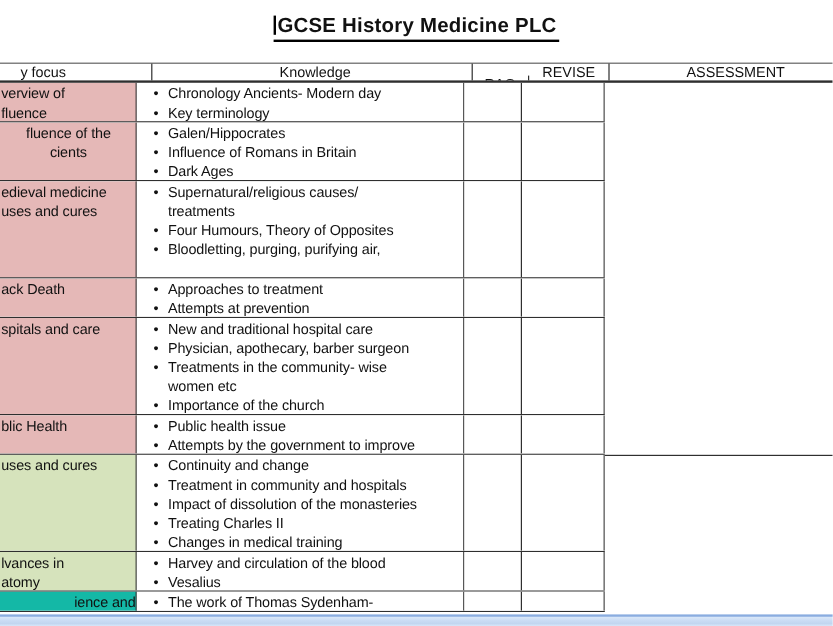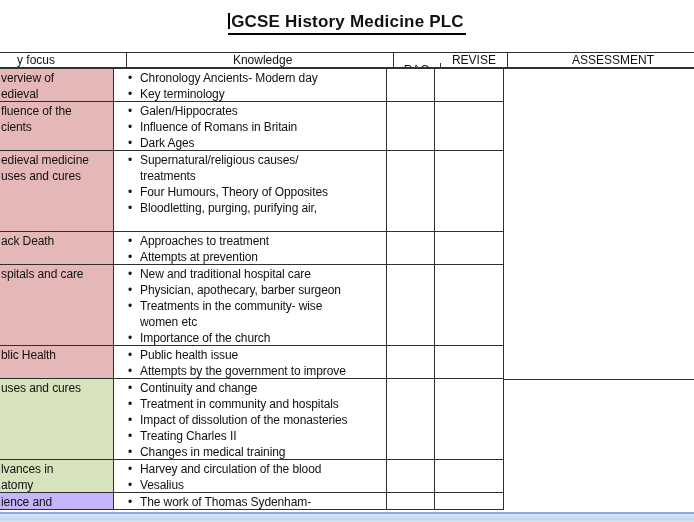--- a/index.html
+++ b/index.html
@@ -71,31 +71,31 @@
       <div class="hc knowledge">Knowledge</div>
       <div class="hc rag">RAG</div>
       <div class="hc revise">REVISE</div>
       <div class="hc assessment">ASSESSMENT</div>
     </div>
 
     <div class="rows">
         <div class="row" style="height: 33px;">
     <div class="cell focus" style="background: rgb(229, 184, 183);">
             <div class="line">verview of</div>
-            <div class="line">edieval</div>
+            <div class="line">fluence</div>
           </div>
     <div class="cell knowledge">
             <div class="line bullet-line"><span class="dot">•</span>Chronology Ancients- Modern day</div>
             <div class="line bullet-line"><span class="dot">•</span>Key terminology</div>
           </div>
     <div class="cell rag"></div>
     <div class="cell revise"></div>
   </div>
         <div class="row" style="height: 49px;">
-    <div class="cell focus" style="background: rgb(229, 184, 183);">
+    <div class="cell focus" style="background: rgb(229, 184, 183); text-align: center;">
             <div class="line">fluence of the</div>
             <div class="line">cients</div>
           </div>
     <div class="cell knowledge">
             <div class="line bullet-line"><span class="dot">•</span>Galen/Hippocrates</div>
             <div class="line bullet-line"><span class="dot">•</span>Influence of Romans in Britain</div>
             <div class="line bullet-line"><span class="dot">•</span>Dark Ages</div>
           </div>
     <div class="cell rag"></div>
     <div class="cell revise"></div>
@@ -170,21 +170,21 @@
             <div class="line">atomy</div>
           </div>
     <div class="cell knowledge">
             <div class="line bullet-line"><span class="dot">•</span>Harvey and circulation of the blood</div>
             <div class="line bullet-line"><span class="dot">•</span>Vesalius</div>
           </div>
     <div class="cell rag"></div>
     <div class="cell revise"></div>
   </div>
         <div class="row" style="height: 17px;">
-    <div class="cell focus" style="background: #c4b5fd;">
+    <div class="cell focus" style="background: #14b8a6; text-align: right;">
             <div class="line">ience and</div>
           </div>
     <div class="cell knowledge">
             <div class="line bullet-line"><span class="dot">•</span>The work of Thomas Sydenham-</div>
           </div>
     <div class="cell rag"></div>
     <div class="cell revise"></div>
   </div>
       </div>
 

